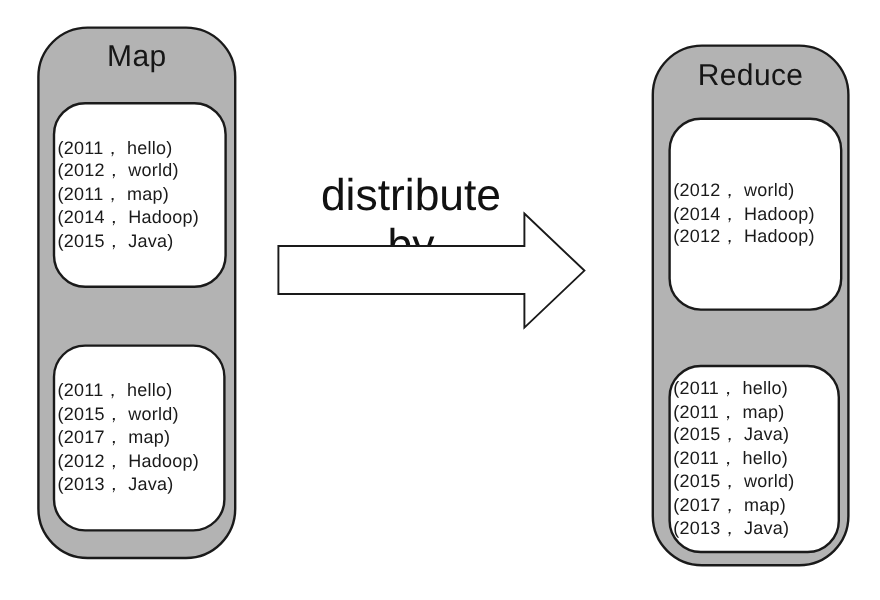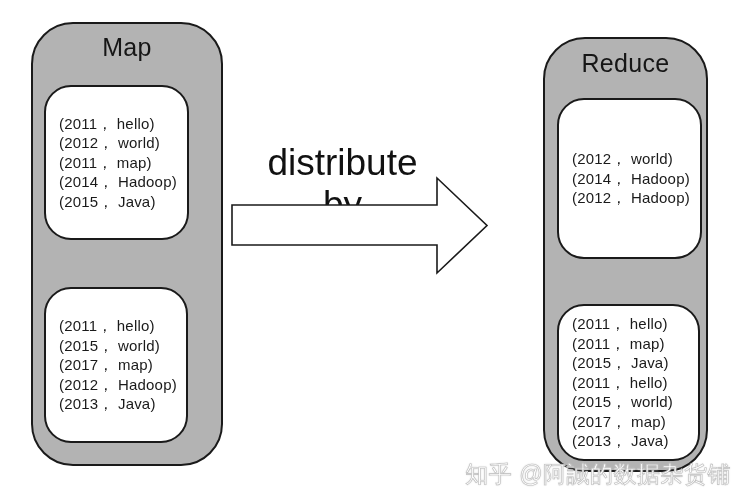--- a/index.html
+++ b/index.html
@@ -16,21 +16,21 @@
     overflow: hidden;
   }
   
   .node {
     position: absolute;
     background: #b3b3b3;
     border: 2px solid #1a1a1a;
     border-radius: 42px;
     box-sizing: border-box;
   }
-  .node-map    { left: 31px;  top: 22px; width: 192px; height: 444px; }
+  .node-map    { left: 31px;  top: 22px; width: 166px; height: 444px; }
   .node-reduce { left: 543px; top: 37px; width: 165px; height: 435px; }
   .node-title {
     position: absolute;
     left: 0; right: 0;
     text-align: center;
     font-size: 25px;
     color: #161616;
     letter-spacing: 0.3px;
   }
   .node-map .node-title    { top: 9px; }
@@ -48,21 +48,21 @@
   }
   .box-m1 { left: 11px; top: 61px;  width: 145px; height: 155px; }
   .box-m2 { left: 11px; top: 263px; width: 144px; height: 156px; }
   .box-r1 { left: 12px; top: 59px;  width: 145px; height: 161px; }
   .box-r2 { left: 12px; top: 265px; width: 143px; height: 157px; }
   .tuples {
     white-space: pre-line;
     font-size: 15px;
     line-height: 19.5px;
     color: #1a1a1a;
-    padding-left: 13px;
+    padding-left: 2px;
     letter-spacing: 0.2px;
   }
   
   .flow-label {
     position: absolute;
     left: 245px;
     top: 142px;
     width: 195px;
     text-align: center;
     font-size: 37px;
@@ -126,15 +126,14 @@
       <div class="tuples">(2011， hello)
 (2011， map)
 (2015， Java)
 (2011， hello)
 (2015， world)
 (2017， map)
 (2013， Java)</div>
     </div>
   </div>
 
-  <div class="watermark">知乎 @阿誠的数据杂货铺</div>
 
 </div>
 
 </body></html>

